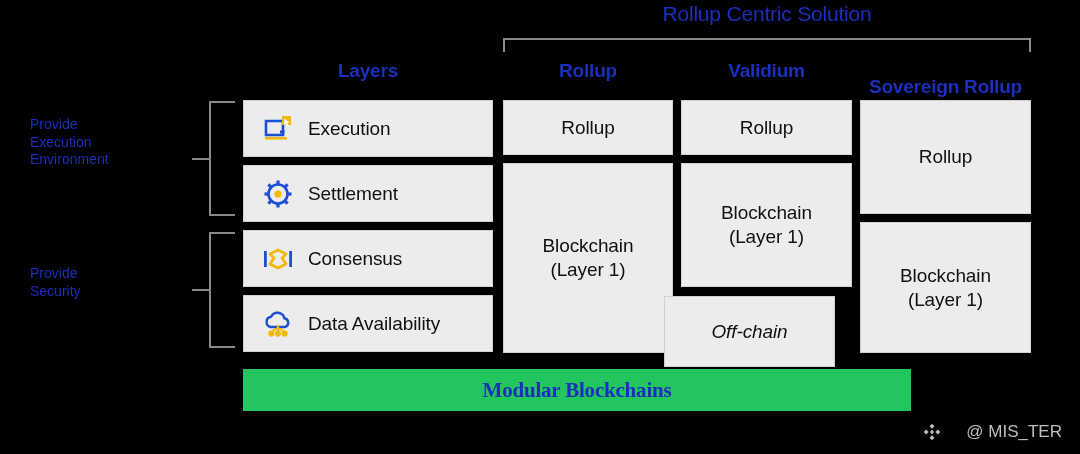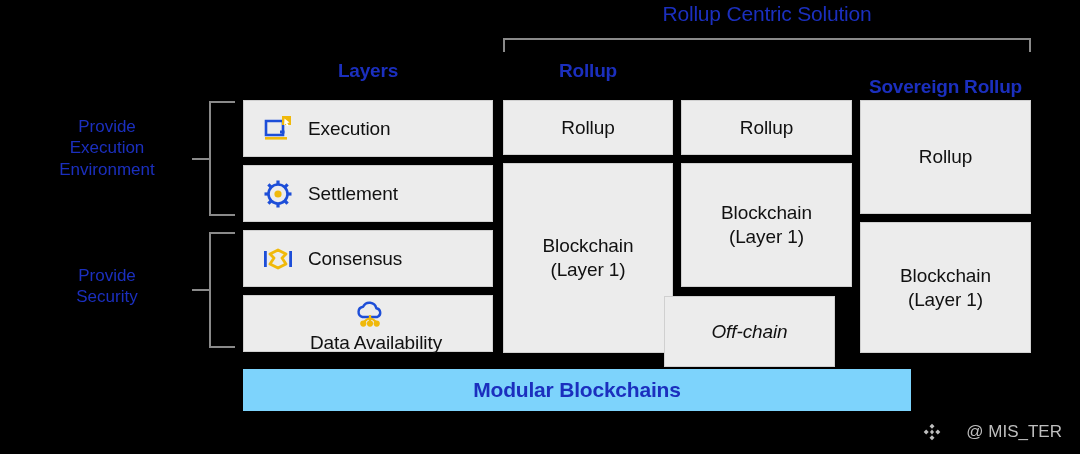--- a/index.html
+++ b/index.html
@@ -56,22 +56,22 @@
     letter-spacing: -0.2px;
   }
   .col-header.layers   { left: 243px; width: 250px; color:#1b2fbe; }
   .col-header.rollup   { left: 503px; width: 170px; }
   .col-header.validium { left: 681px; width: 171px; }
   .col-header.sov      { left: 860px; width: 171px; margin-top: 16px; }
 
   
   .side-label {
     position: absolute;
-    text-align: center;
-    font-size: 17px;
+    text-align: left;
+    font-size: 14px;
     font-weight: normal;
     color: #1b2fbe;
     line-height: 1.26;
   }
   .side-label.exec { left: 30px; top: 116px; width: 154px; }
   .side-label.sec  { left: 30px; top: 265px; width: 154px; }
 
   
   .side-dash {
     position: absolute;
@@ -118,21 +118,21 @@
     justify-content: center;
   }
   .layer-box .label {
     font-size: 19px;
     color: #111111;
     letter-spacing: -0.1px;
   }
   .layer-box.r0 { top: 100px; }
   .layer-box.r1 { top: 165px; }
   .layer-box.r2 { top: 230px; }
-  .layer-box.r3 { top: 295px; flex-direction: column; }
+  .layer-box.r3 { top: 295px; }
 
   
   .cell {
     position: absolute;
     background: #ececec;
     border: 1px solid #d0d0d0;
     box-sizing: border-box;
     display: flex;
     align-items: center;
     justify-content: center;
@@ -156,28 +156,29 @@
   .cell.sov-top { left: 860px; width: 171px; top: 100px; height: 114px; }
   .cell.sov-bot { left: 860px; width: 171px; top: 222px; height: 131px; }
 
   
   .modular-bar {
     position: absolute;
     left: 243px;
     top: 369px;
     width: 668px;
     height: 42px;
-    background: #7dd3fc;
+    background: #22c55e;
     display: flex;
     align-items: center;
     justify-content: center;
     font-size: 21px;
     font-weight: bold;
     color: #1b2fbe;
     letter-spacing: -0.2px;
+    font-family: Liberation Serif, serif;
   }
 
   
   .watermark {
     position: absolute;
     right: 18px;
     bottom: 12px;
     display: flex;
     align-items: center;
     gap: 24px;
@@ -194,20 +195,21 @@
 </head>
 <body>
 
 <div class="stage">
 
   <div class="main-title">Rollup Centric Solution</div>
   <div class="top-bracket"></div>
 
   <div class="col-header layers">Layers</div>
   <div class="col-header rollup">Rollup</div>
+  <div class="col-header validium">Validium</div>
   <div class="col-header sov">Sovereign Rollup</div>
 
   <div class="side-label exec">
     <div>Provide</div>
     <div>Execution</div>
     <div>Environment</div>
   </div>
   <div class="side-dash exec"></div>
   <div class="brace exec"></div>
 

